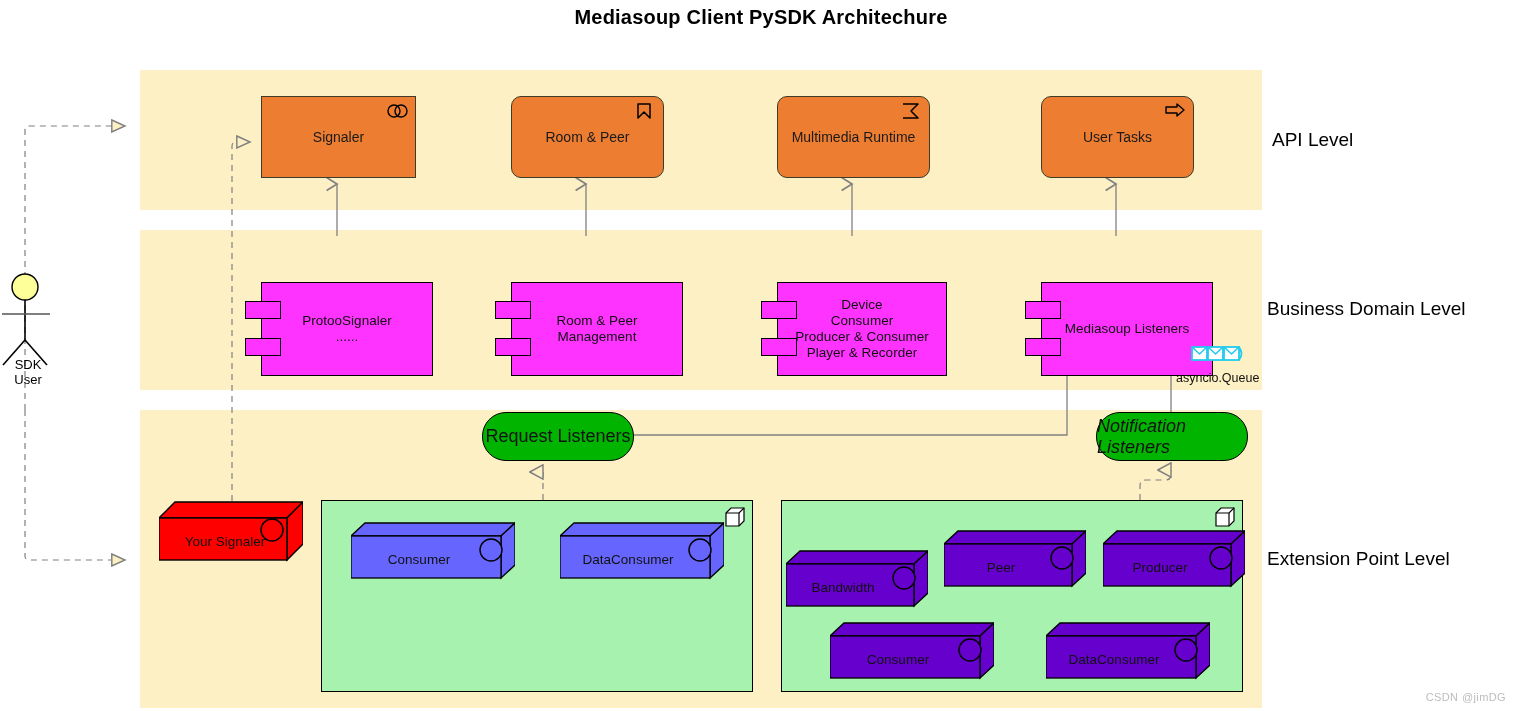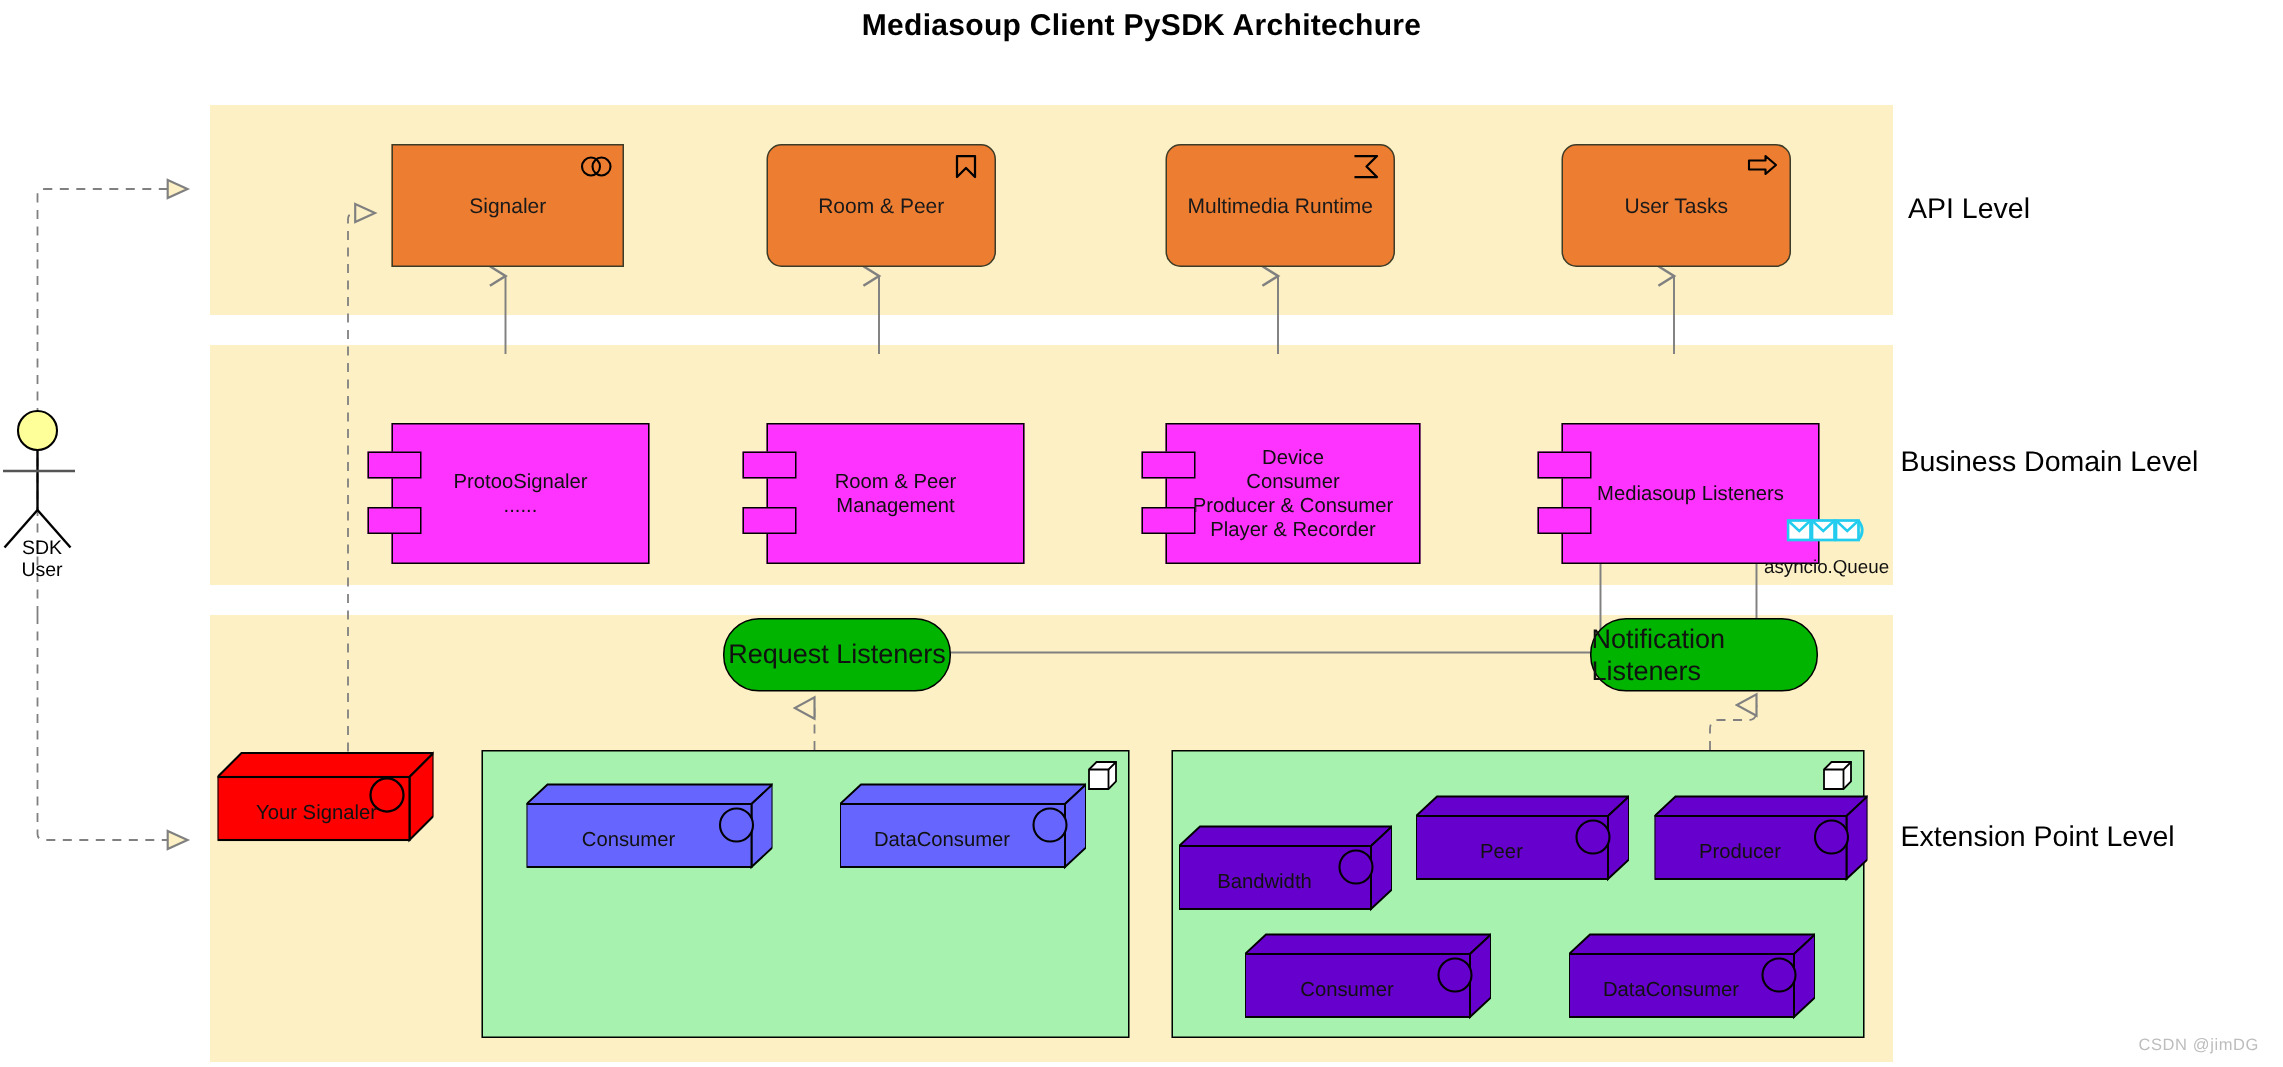--- a/index.html
+++ b/index.html
@@ -176,25 +176,25 @@
     <rect x="33" y="2" width="15" height="13" fill="#fff" stroke="#22CCEE" stroke-width="1.8"></rect>
     <path d="M33,2 L40.5,9 L48,2" fill="none" stroke="#22CCEE" stroke-width="1.6"></path>
     <path d="M48,2 Q53,8.5 48,15" fill="none" stroke="#22CCEE" stroke-width="1.8"></path>
   </svg>
 </div>
 <div class="queue-lbl" style="left:1176px;top:371px;">asyncio.Queue</div>
 
 <div class="listener" style="left:482px;top:412px;width:150px;height:47px;">
   <span>Request Listeners</span>
 </div>
-<div class="listener" style="left:1060px;top:412px;width:150px;height:47px;">
+<div class="listener" style="left:1096px;top:412px;width:150px;height:47px;font-style:italic;">
   <span>Notification Listeners</span>
 </div>
 
-<div class="node3d" style="left:145px;top:500px;">
+<div class="node3d" style="left:159px;top:500px;">
   <svg width="144" height="62" viewBox="0 0 144 62">
     <polygon points="0,18 16,2 144,2 128,18" fill="#FF0000" stroke="#000" stroke-width="1.4"></polygon>
     <polygon points="128,18 144,2 144,44 128,60" fill="#FF0000" stroke="#000" stroke-width="1.4"></polygon>
     <rect x="0" y="18" width="128" height="42" fill="#FF0000" stroke="#000" stroke-width="1.4"></rect>
     <circle cx="113" cy="30" r="11" fill="#FF0000" stroke="#000" stroke-width="1.5"></circle>
   </svg>
   <span class="lbl" style="left:-6px;top:10px;">Your Signaler</span>
 </div>
 
 <div class="pkg" style="left:321px;top:500px;width:430px;height:190px;">

